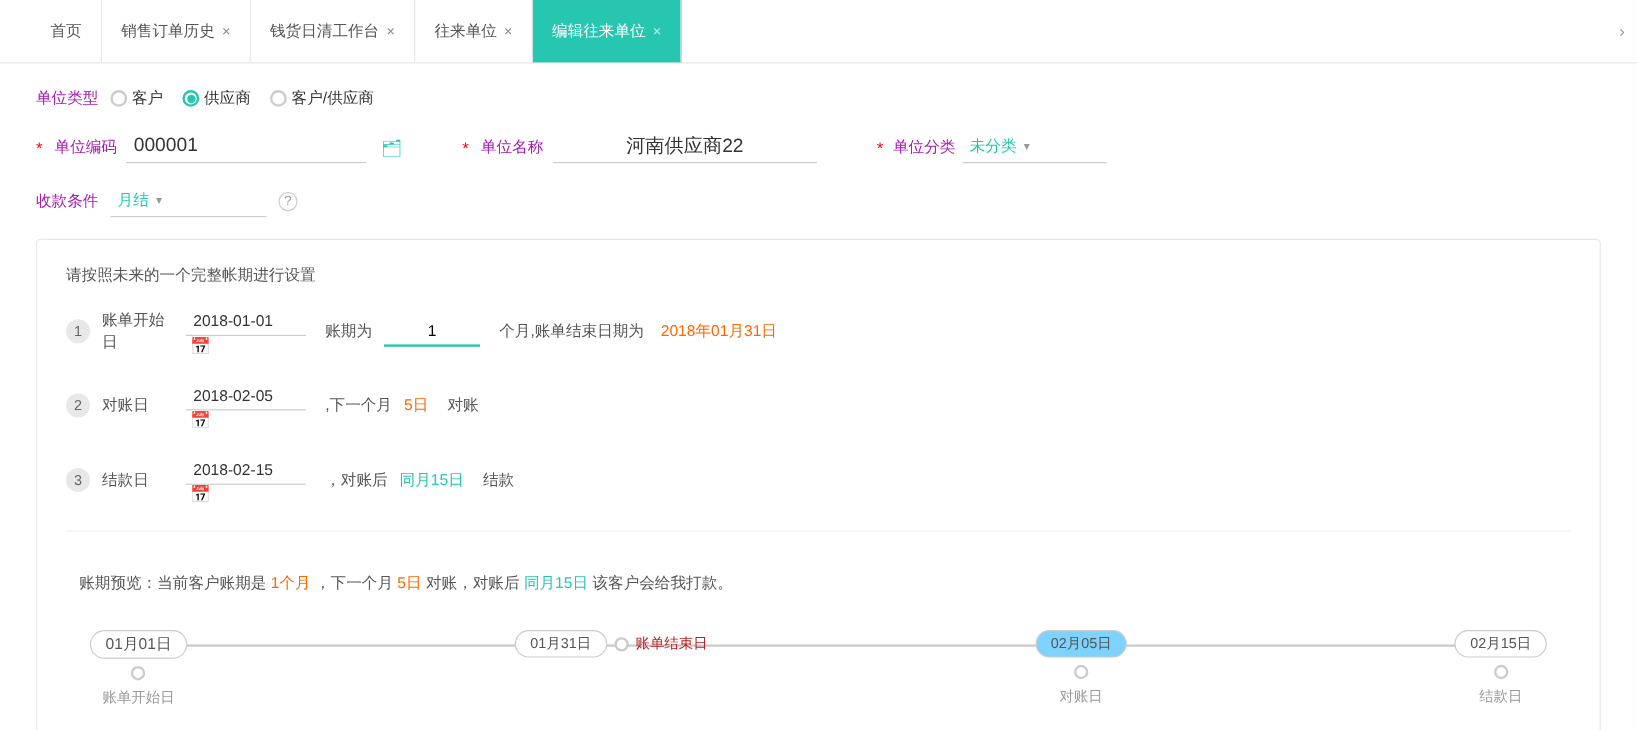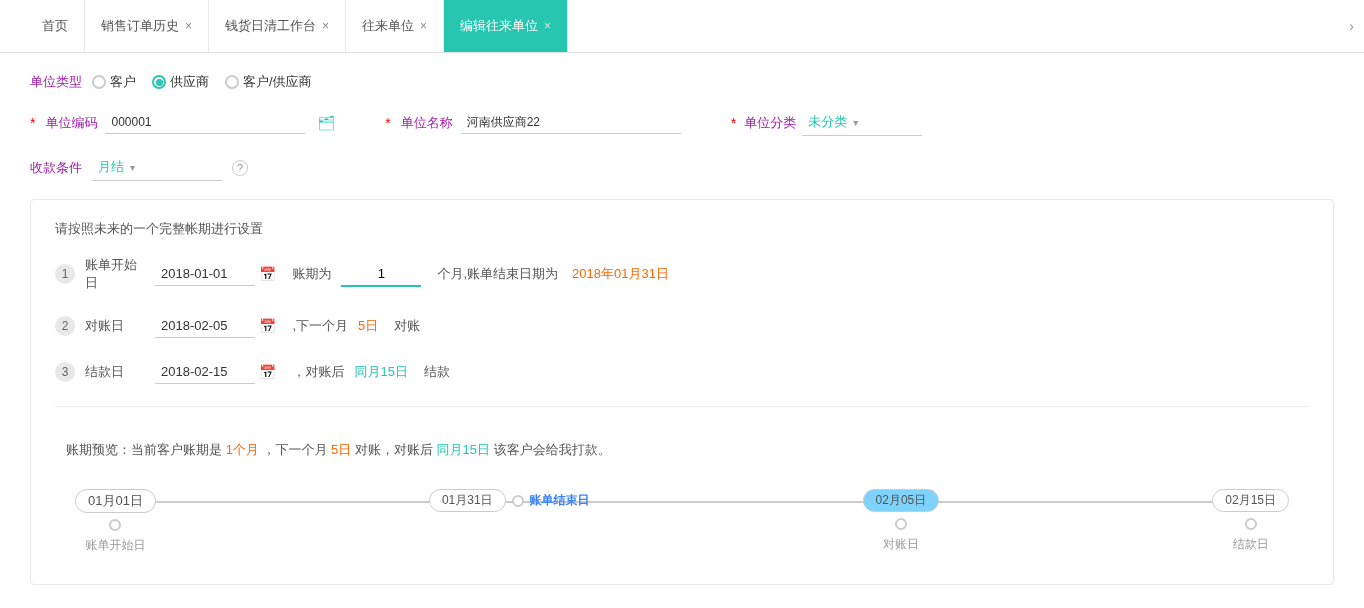--- a/index.html
+++ b/index.html
@@ -99,21 +99,21 @@
       height: 7px;
       border-radius: 50%;
       background: #26c6b0;
     }
 
     
     .input-field {
       border: none;
       border-bottom: 1px solid #ccc;
       padding: 4px 6px;
-      font-size: 12px;
+      font-size: 16px;
       outline: none;
       color: #333;
     }
     .input-field-md { width: 200px; }
     .input-field-lg { width: 200px; }
 
     
     .select-wrap {
       display: flex;
       align-items: center;
@@ -172,21 +172,22 @@
       color: #666;
       flex-shrink: 0;
     }
     .row-label {
       font-size: 13px;
       color: #555;
       width: 60px;
     }
     .date-input-wrap {
       display: flex;
-      align-items: center;
+      align-items: flex-start;
+      flex-direction: column;
     }
     .date-val {
       font-size: 13px;
       border-bottom: 1px solid #ccc;
       padding: 4px 6px;
       min-width: 100px;
       color: #333;
     }
     .period-input {
       border: none;
@@ -278,21 +279,21 @@
   <div class="form-row" style="gap:30px;">
     <div style="display:flex;align-items:center;gap:8px;">
       <span class="required-star">*</span>
       <span class="form-label">单位编码</span>
       <input type="text" class="input-field input-field-md" value="000001" style="">
       <span class="cal-icon">🗂</span>
     </div>
     <div style="display:flex;align-items:center;gap:8px;margin-left:20px;">
       <span class="required-star">*</span>
       <span class="form-label">单位名称</span>
-      <input type="text" class="input-field input-field-lg" style="width: 220px;" value="河南供应商22">
+      <input type="text" class="input-field input-field-lg" style="width: 220px; text-align: center;" value="河南供应商22">
     </div>
     <div class="unit-classify-wrap">
       <span class="required-star">*</span>
       <span class="form-label">单位分类</span>
       <div class="select-wrap" style="min-width:120px;">
         <span class="select-val">未分类</span>
         <span class="chevron-down">▾</span>
       </div>
     </div>
   </div>
@@ -366,21 +367,21 @@
 
         <div style="display:flex;flex-direction:column;align-items:center;gap:6px;position:relative;z-index:1;">
           <div style="border:1px solid #ccc;border-radius:12px;padding:2px 12px;font-size:13px;color:#555;background:#fff;">01月01日</div>
           <div style="width:12px;height:12px;border-radius:50%;border:2px solid #ccc;background:#fff;"></div>
           <div style="font-size:12px;color:#999;">账单开始日</div>
         </div>
 
         <div style="display:flex;flex-direction:row;align-items:center;gap:6px;position:relative;z-index:1;">
           <div style="border:1px solid #ccc;border-radius:12px;padding:2px 12px;font-size:12px;color:#555;background:#fff;">01月31日</div>
           <div style="width:12px;height:12px;border-radius:50%;border:2px solid #ccc;background:#fff;"></div>
-          <div style="font-size:12px;color:#3b82f6;font-weight:bold;">账单结束日</div>
+          <div style="font-size:12px;color:#b91c1c;">账单结束日</div>
         </div>
 
         <div style="display:flex;flex-direction:column;align-items:center;gap:6px;position:relative;z-index:1;">
           <div style="border:1px solid #ccc;border-radius:12px;padding:2px 12px;font-size:12px;color:#555;background:#7dd3fc;">02月05日</div>
           <div style="width:12px;height:12px;border-radius:50%;border:2px solid #ccc;background:#fff;"></div>
           <div style="font-size:12px;color:#999;">对账日</div>
         </div>
 
         <div style="display:flex;flex-direction:column;align-items:center;gap:6px;position:relative;z-index:1;">
           <div style="border:1px solid #ccc;border-radius:12px;padding:2px 12px;font-size:12px;color:#555;background:#fff;">02月15日</div>

